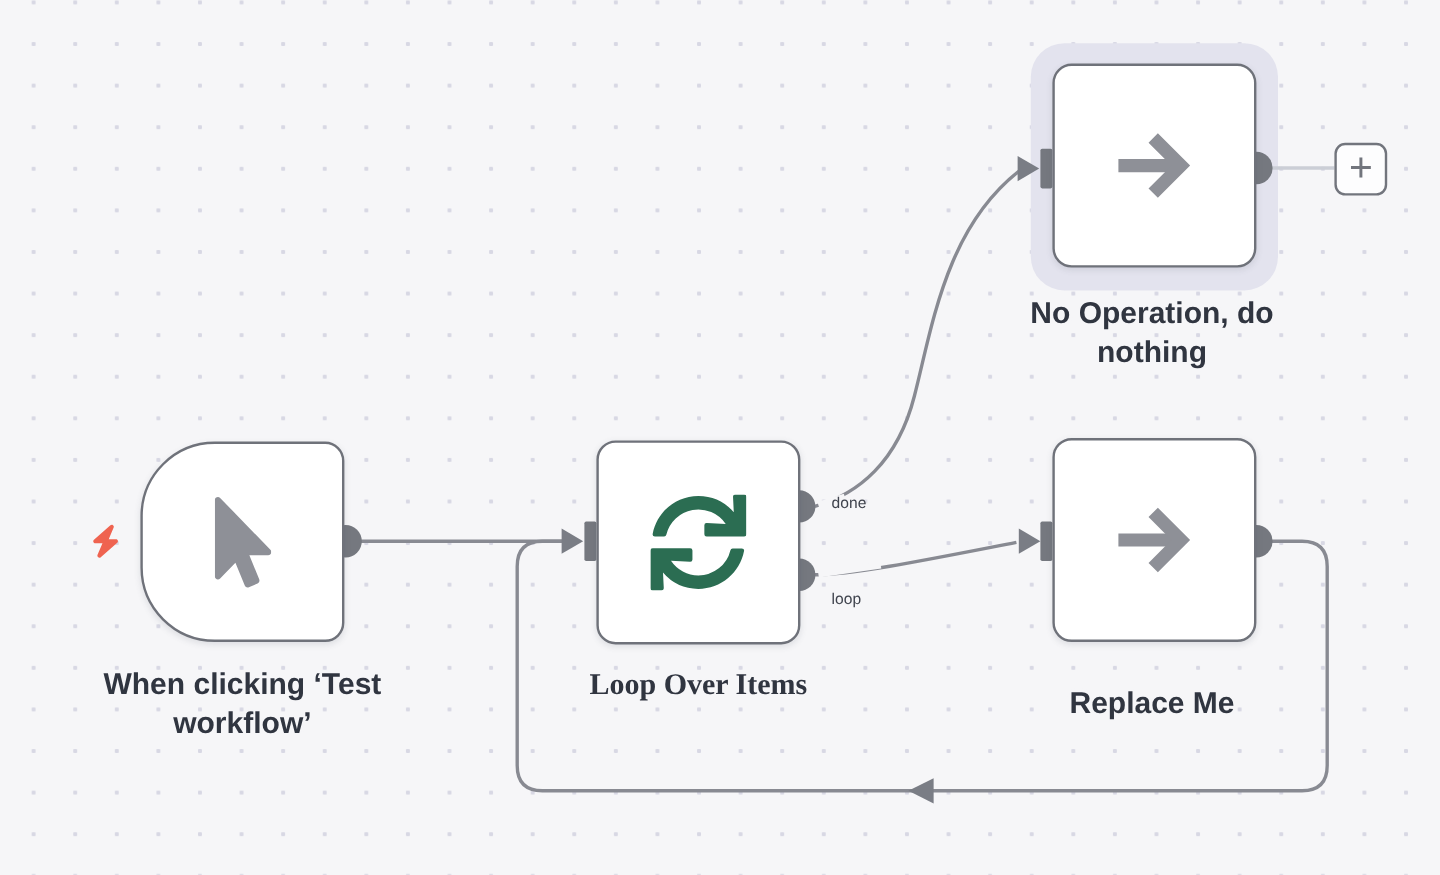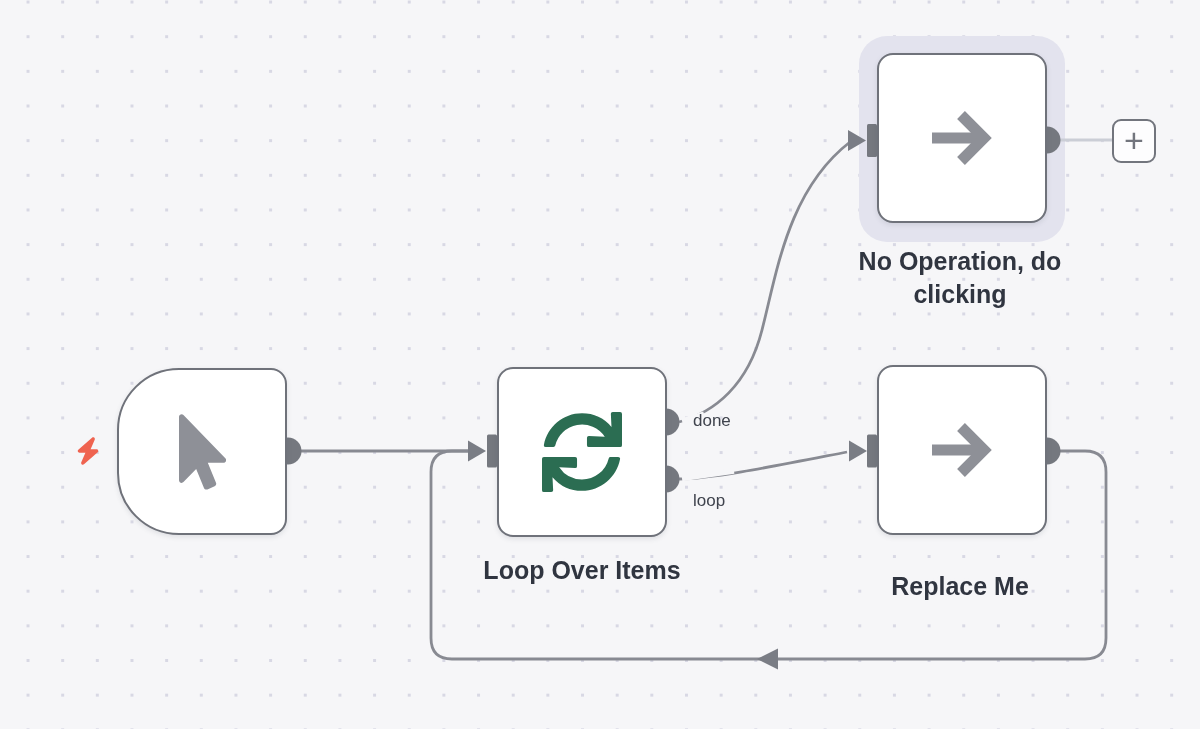--- a/index.html
+++ b/index.html
@@ -30,25 +30,25 @@
   .halo{
     position:absolute;left:859px;top:36px;width:206px;height:206px;
     background:#e3e3ee;border-radius:28px;
   }
   .node-label{
     position:absolute;color:#303540;font-size:25px;font-weight:600;
     line-height:33px;text-align:center;white-space:pre-line;
     text-shadow:0 0 3px #f6f6f8,0 0 5px #f6f6f8,1px 1px 2px #f6f6f8;
   }
   .label-trigger{left:42px;top:554px;width:320px;}
-  .label-loop{left:422px;top:554px;width:320px;}
+  .label-loop{left:422px;top:554px;width:320px;font-family:Liberation Serif, serif;}
   .label-noop{left:800px;top:245px;width:320px;}
   .label-replace{left:800px;top:570px;width:320px;}
   .port-label{
-    position:absolute;color:#3f434d;font-size:17px;font-weight:400;
+    position:absolute;color:#3f434d;font-size:13px;font-weight:400;
     text-shadow:0 0 3px #f6f6f8,0 1px 2px #f6f6f8;
   }
   .port-label-done{left:693px;top:411px;}
   .port-label-loop{left:693px;top:491px;}
   .bolt{position:absolute;left:76px;top:430px;width:24px;height:42px;}
   .add-btn{
     position:absolute;left:1112px;top:119px;width:44px;height:44px;
     background:#fdfdfe;border:2.6px solid #72757d;border-radius:9px;
     box-sizing:border-box;display:flex;align-items:center;justify-content:center;
     color:#72757d;font-size:34px;font-weight:400;line-height:1;cursor:pointer;
@@ -121,21 +121,23 @@
     <svg width="64" height="56" viewBox="0 0 64 56">
       <path d="M2 28 H48" stroke="#8e9097" stroke-width="11" fill="none"></path>
       <path d="M31 5 L54 28 L31 51" stroke="#8e9097" stroke-width="11" fill="none" stroke-linejoin="miter"></path>
     </svg>
   </div>
 
   <div class="add-btn">
     <span>+</span>
   </div>
 
+  <div class="node-label label-trigger">When clicking ‘Test
+workflow’</div>
   <div class="node-label label-loop">Loop Over Items</div>
   <div class="node-label label-noop">No Operation, do
-clicking</div>
+nothing</div>
   <div class="node-label label-replace">Replace Me</div>
 
   <div class="port-label port-label-done">done</div>
   <div class="port-label port-label-loop">loop</div>
 
 </div>
 
 </body></html>

